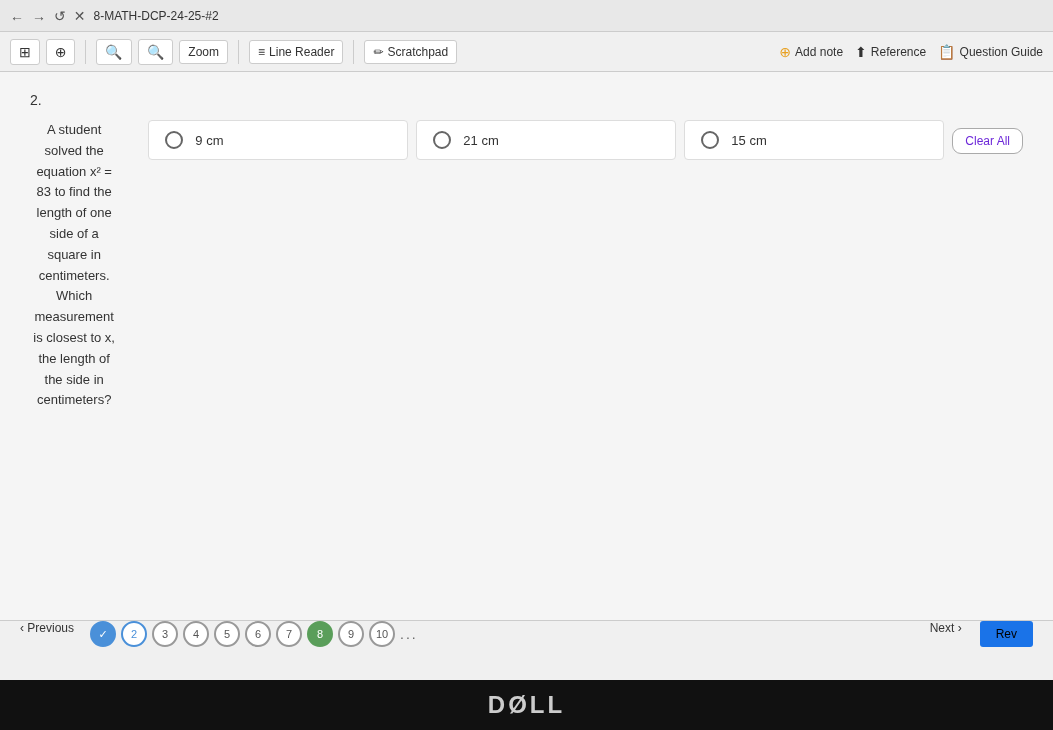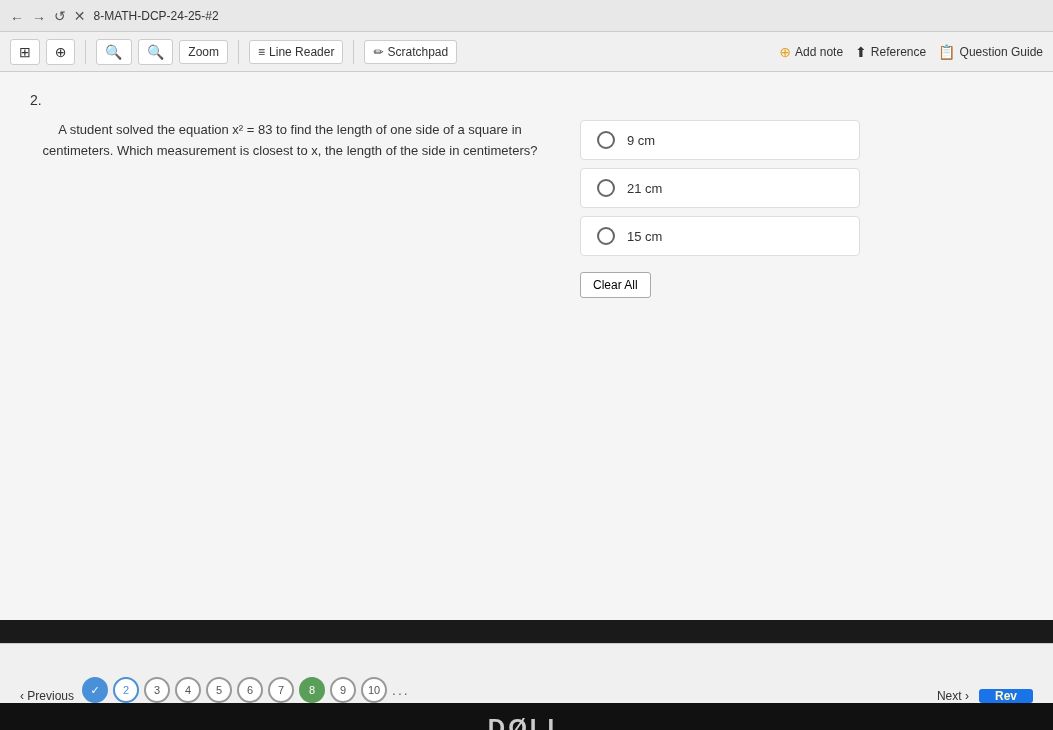--- a/index.html
+++ b/index.html
@@ -102,21 +102,20 @@
       align-items: flex-start;
     }
 
     .question-left {
       flex: 1;
       max-width: 520px;
     }
 
     .answer-options {
       display: flex;
-      flex-direction: column;
       gap: 8px;
       min-width: 280px;
     }
 
     .answer-option {
       display: flex;
       align-items: center;
       gap: 12px;
       background: white;
       border: 1px solid #ddd;
@@ -136,38 +135,38 @@
     }
 
     .answer-label {
       font-size: 13px;
       color: #333;
     }
 
     .clear-all-btn {
       background: white;
       border: 1px solid #aaa;
-      border-radius: 3px;
+      border-radius: 9px;
       padding: 5px 12px;
       font-size: 12px;
-      color: #000000;
+      color: #6d28d9;
       cursor: pointer;
       margin-top: 8px;
       align-self: flex-start;
     }
 
     
     .bottom-nav {
       background: #f0f0f0;
       border-top: 1px solid #ccc;
       height: 60px;
       display: flex;
-      align-items: flex-end;
+      align-items: flex-start;
       padding: 0 20px;
-      margin-top: 23px;
+      gap: 8px;
     }
 
     .nav-prev {
       font-size: 12px;
       color: #333;
       cursor: pointer;
       margin-right: 8px;
     }
 
     .nav-dot {
@@ -215,28 +214,27 @@
     .nav-next {
       font-size: 12px;
       color: #333;
       cursor: pointer;
       margin-left: auto;
       padding-left: 37px;
     }
 
     .review-btn {
       background: #1a73e8;
-      color: #fef9c3;
+      color: #000000;
       border: none;
       border-radius: 3px;
-      padding: 0 16px;
+      padding: 6px 16px;
       font-size: 12px;
       cursor: pointer;
       margin-left: 10px;
-      font-weight: bold;
     }
 
     
     .dell-bar {
       background: #111;
       height: 50px;
       display: flex;
       align-items: center;
       justify-content: center;
       text-align: center;

